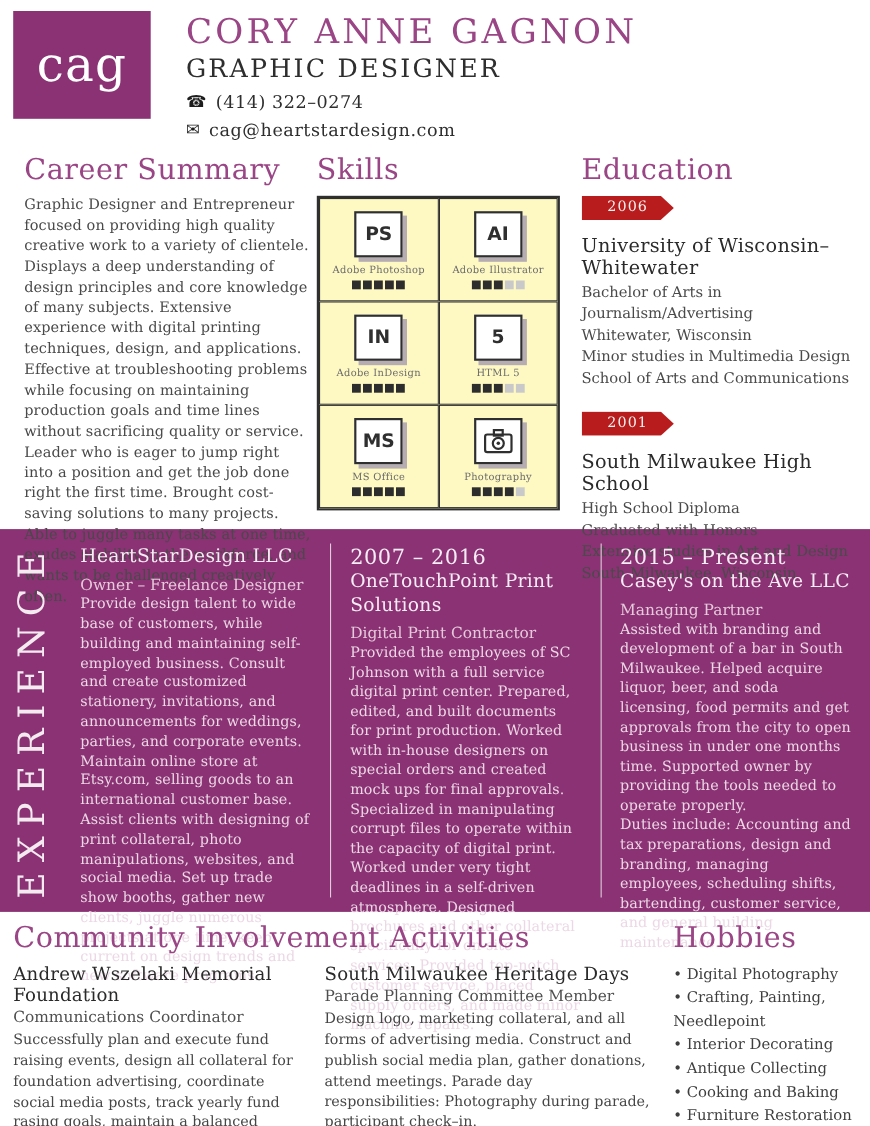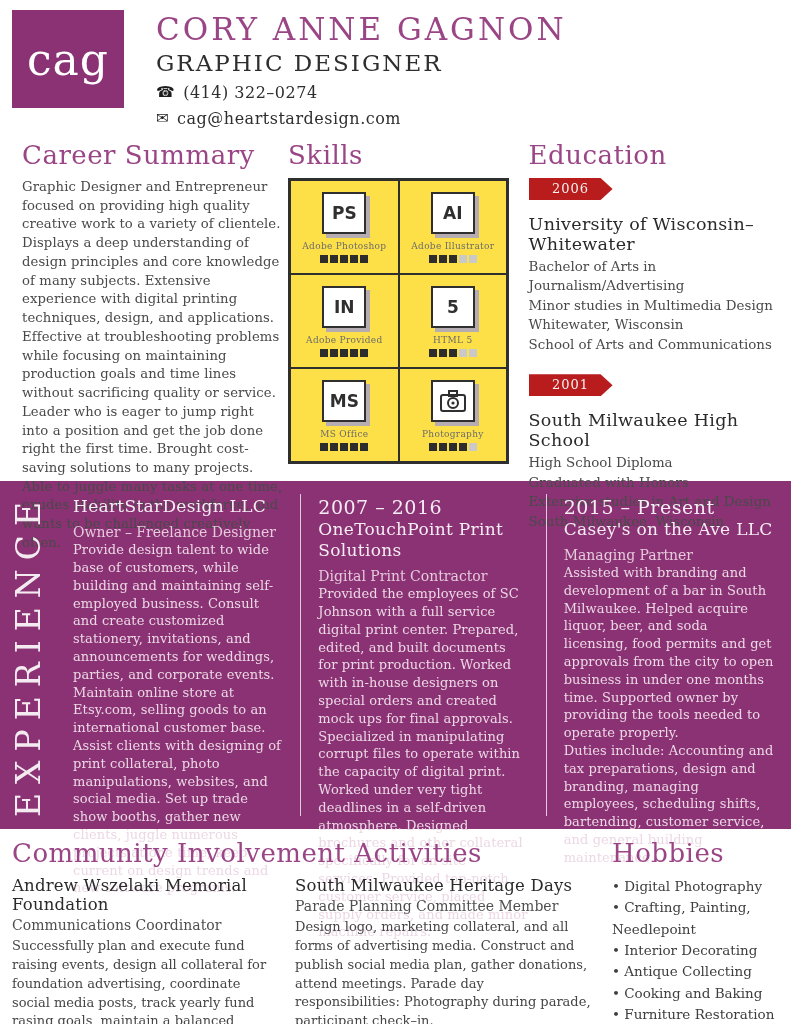--- a/index.html
+++ b/index.html
@@ -6,21 +6,21 @@
   html, body { background: #ffffff; }
   body {
     width: 791px; height: 1024px;
     font-family: "DejaVu Serif", "Liberation Serif", serif;
     color: #3d3d3d; overflow: hidden; position: relative;
   }
 
   
   .header { display: flex; padding: 10px 0 0 12px; height: 138px; }
   .logo-square {
-    width: 112px; height: 98px; background: #8a3274;
+    width: 125px; height: 98px; background: #8a3274;
     display: flex; align-items: center; justify-content: center;
   }
   .logo-text { color: #fff; font-size: 44px; letter-spacing: 1px; }
   .header-info { padding-left: 32px; padding-top: 2px; }
   .person-name {
     color: #9a4585; font-size: 31px; font-weight: normal;
     letter-spacing: 3px; line-height: 1.15;
   }
   .person-title {
     color: #2e2e2e; font-size: 23px; letter-spacing: 2px; margin-top: 2px;
@@ -38,21 +38,21 @@
   .career-body { font-size: 13.2px; line-height: 1.42; color: #494949; letter-spacing: 0.1px; }
 
   .col-skills { width: 232px; margin-left: 4px; }
   .skills-grid {
     display: grid; grid-template-columns: 1fr 1fr;
     border: 2px solid #2f2f2f; width: 221px; margin-top: 2px;
   }
   .skill-cell {
     border: 1px solid #2f2f2f; height: 94px;
     display: flex; flex-direction: column; align-items: center; justify-content: center;
-    background: #fde047;
+    background: #fef9c3;
   }
   .skill-badge {
     width: 44px; height: 42px; border: 2px solid #2f2f2f; background: #fff;
     box-shadow: 4px 4px 0 0 #b5adb2;
     display: flex; align-items: center; justify-content: center;
     font-family: "DejaVu Sans", sans-serif; font-weight: 600; font-size: 17px; color: #2f2f2f;
     margin-bottom: 7px;
   }
   .skill-label { font-size: 9px; color: #6b6b6b; letter-spacing: 0.3px; margin-bottom: 4px; }
   .skill-rating { display: flex; gap: 2px; }
@@ -155,21 +155,21 @@
           <span class="sq filled"></span>
             <span class="sq filled"></span>
             <span class="sq filled"></span>
             <span class="sq"></span>
             <span class="sq"></span>
         </div>
       </div>
 
       <div class="skill-cell">
         <div class="skill-badge">IN</div>
-        <div class="skill-label">Adobe Provided</div>
+        <div class="skill-label">Adobe InDesign</div>
         <div class="skill-rating">
           <span class="sq filled"></span>
             <span class="sq filled"></span>
             <span class="sq filled"></span>
             <span class="sq filled"></span>
             <span class="sq filled"></span>
         </div>
       </div>
 
       <div class="skill-cell">
@@ -218,22 +218,22 @@
     </div>
   </div>
 
   <div class="col-education">
     <div class="section-heading">Education</div>
 
     <div class="edu-entry">
       <div class="year-badge">2006</div>
       <div class="school-name">University of Wisconsin–Whitewater</div>
       <div class="edu-line">Bachelor of Arts in Journalism/Advertising</div>
+      <div class="edu-line">Whitewater, Wisconsin</div>
       <div class="edu-line">Minor studies in Multimedia Design</div>
-      <div class="edu-line">Whitewater, Wisconsin</div>
       <div class="edu-line">School of Arts and Communications</div>
     </div>
 
     <div class="edu-entry">
       <div class="year-badge">2001</div>
       <div class="school-name">South Milwaukee High School</div>
       <div class="edu-line">High School Diploma</div>
       <div class="edu-line">Graduated with Honors</div>
       <div class="edu-line">Extensive studies in Art and Design</div>
       <div class="edu-line">South Milwaukee, Wisconsin</div>

